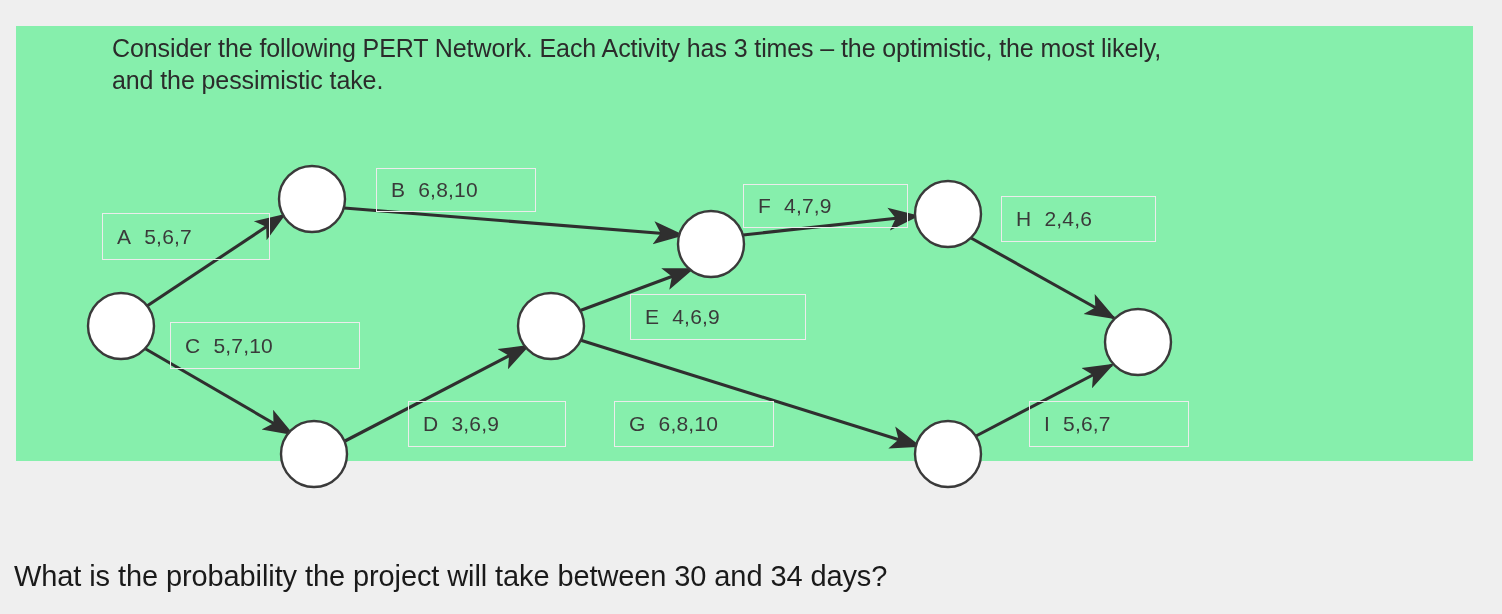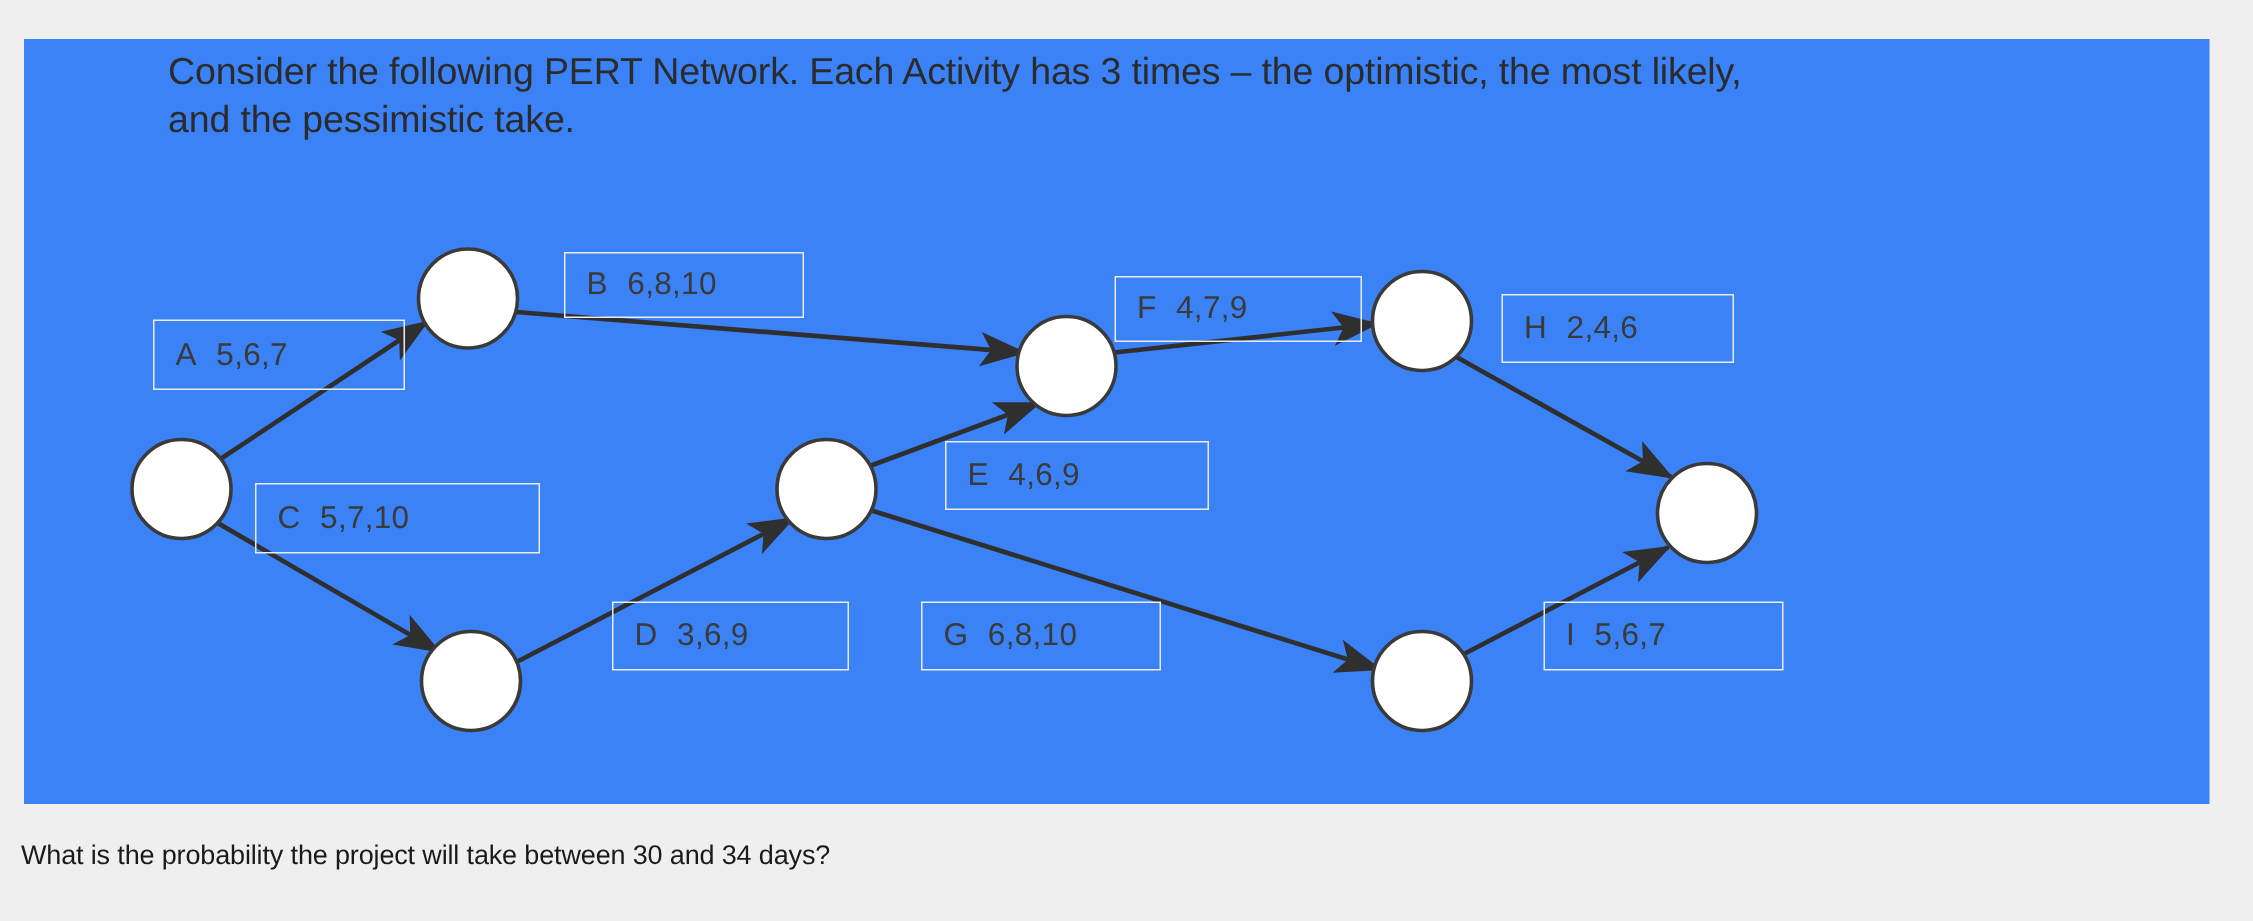--- a/index.html
+++ b/index.html
@@ -18,22 +18,22 @@
     height: 614px;
     background: #efefef;
   }
 
   
   .card {
     position: absolute;
     left: 16px;
     top: 26px;
     width: 1457px;
-    height: 510px;
-    background: #3b82f6;
+    height: 435px;
+    background: #86efac;
   }
 
   
   .prompt {
     position: absolute;
     left: 96px;
     top: 6px;
     width: 1290px;
     font-size: 25px;
     line-height: 32px;
@@ -67,21 +67,21 @@
     padding-left: 14px;
     letter-spacing: 0.2px;
   }
   .lbl .code { margin-right: 13px; }
 
   
   .question {
     position: absolute;
     left: 14px;
     top: 560px;
-    font-size: 18px;
+    font-size: 29px;
     color: #1a1a1a;
     font-family: "Liberation Sans", sans-serif;
     white-space: nowrap;
     letter-spacing: -0.1px;
   }
 </style>
 </head>
 <body>
 
 <div id="root">

